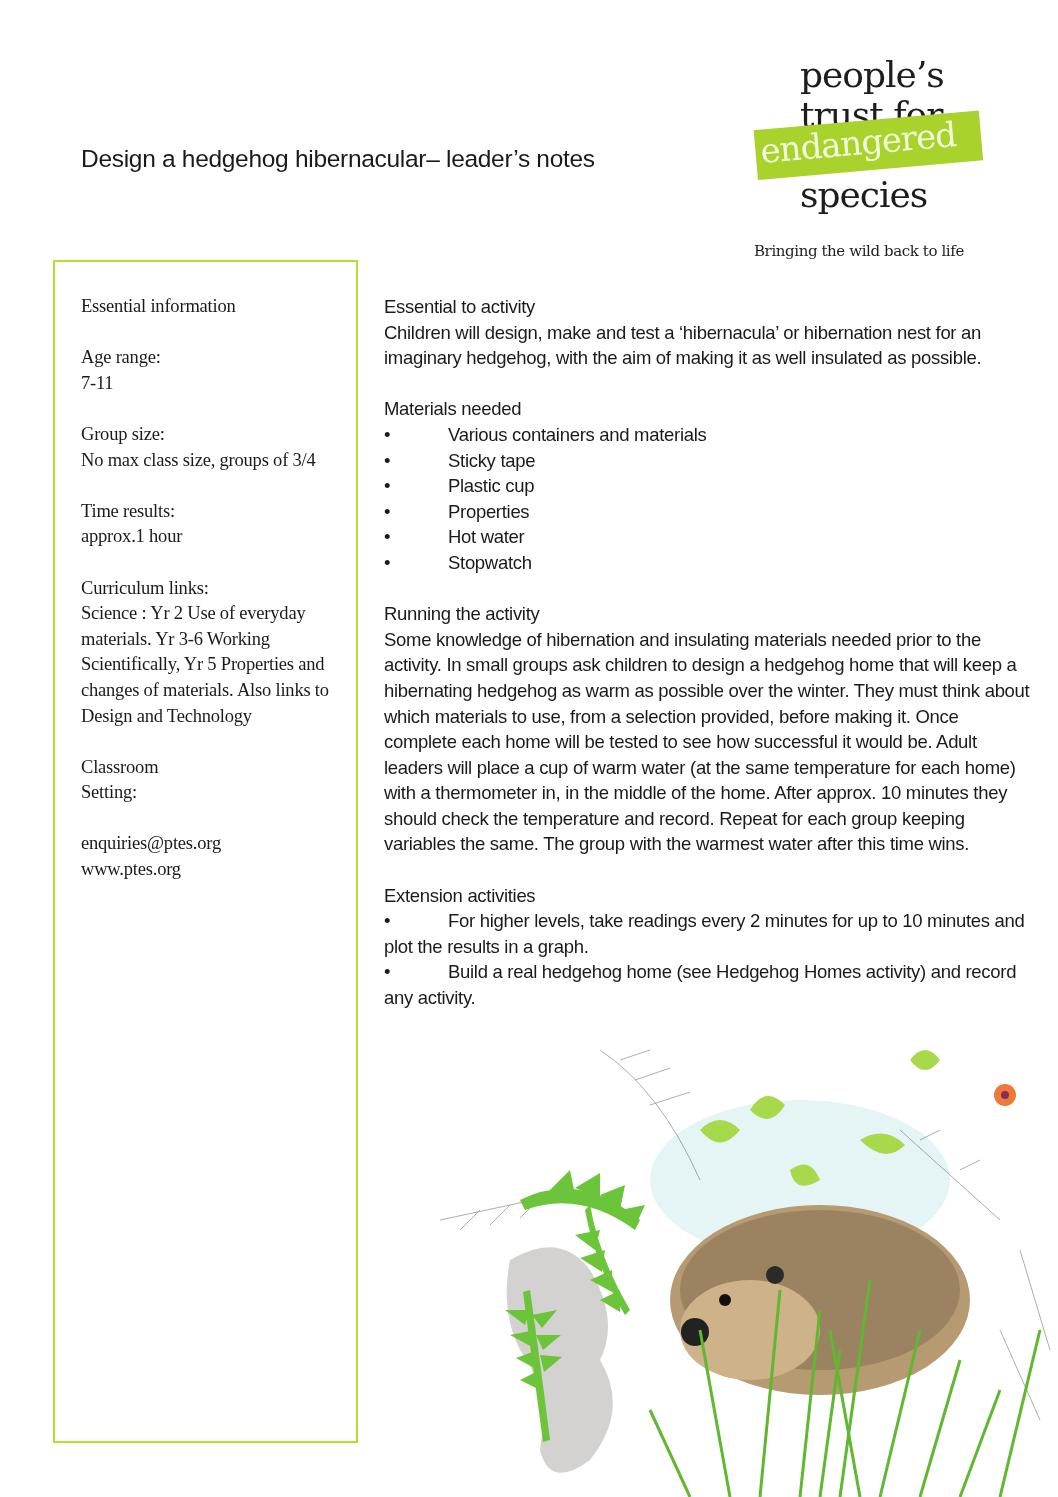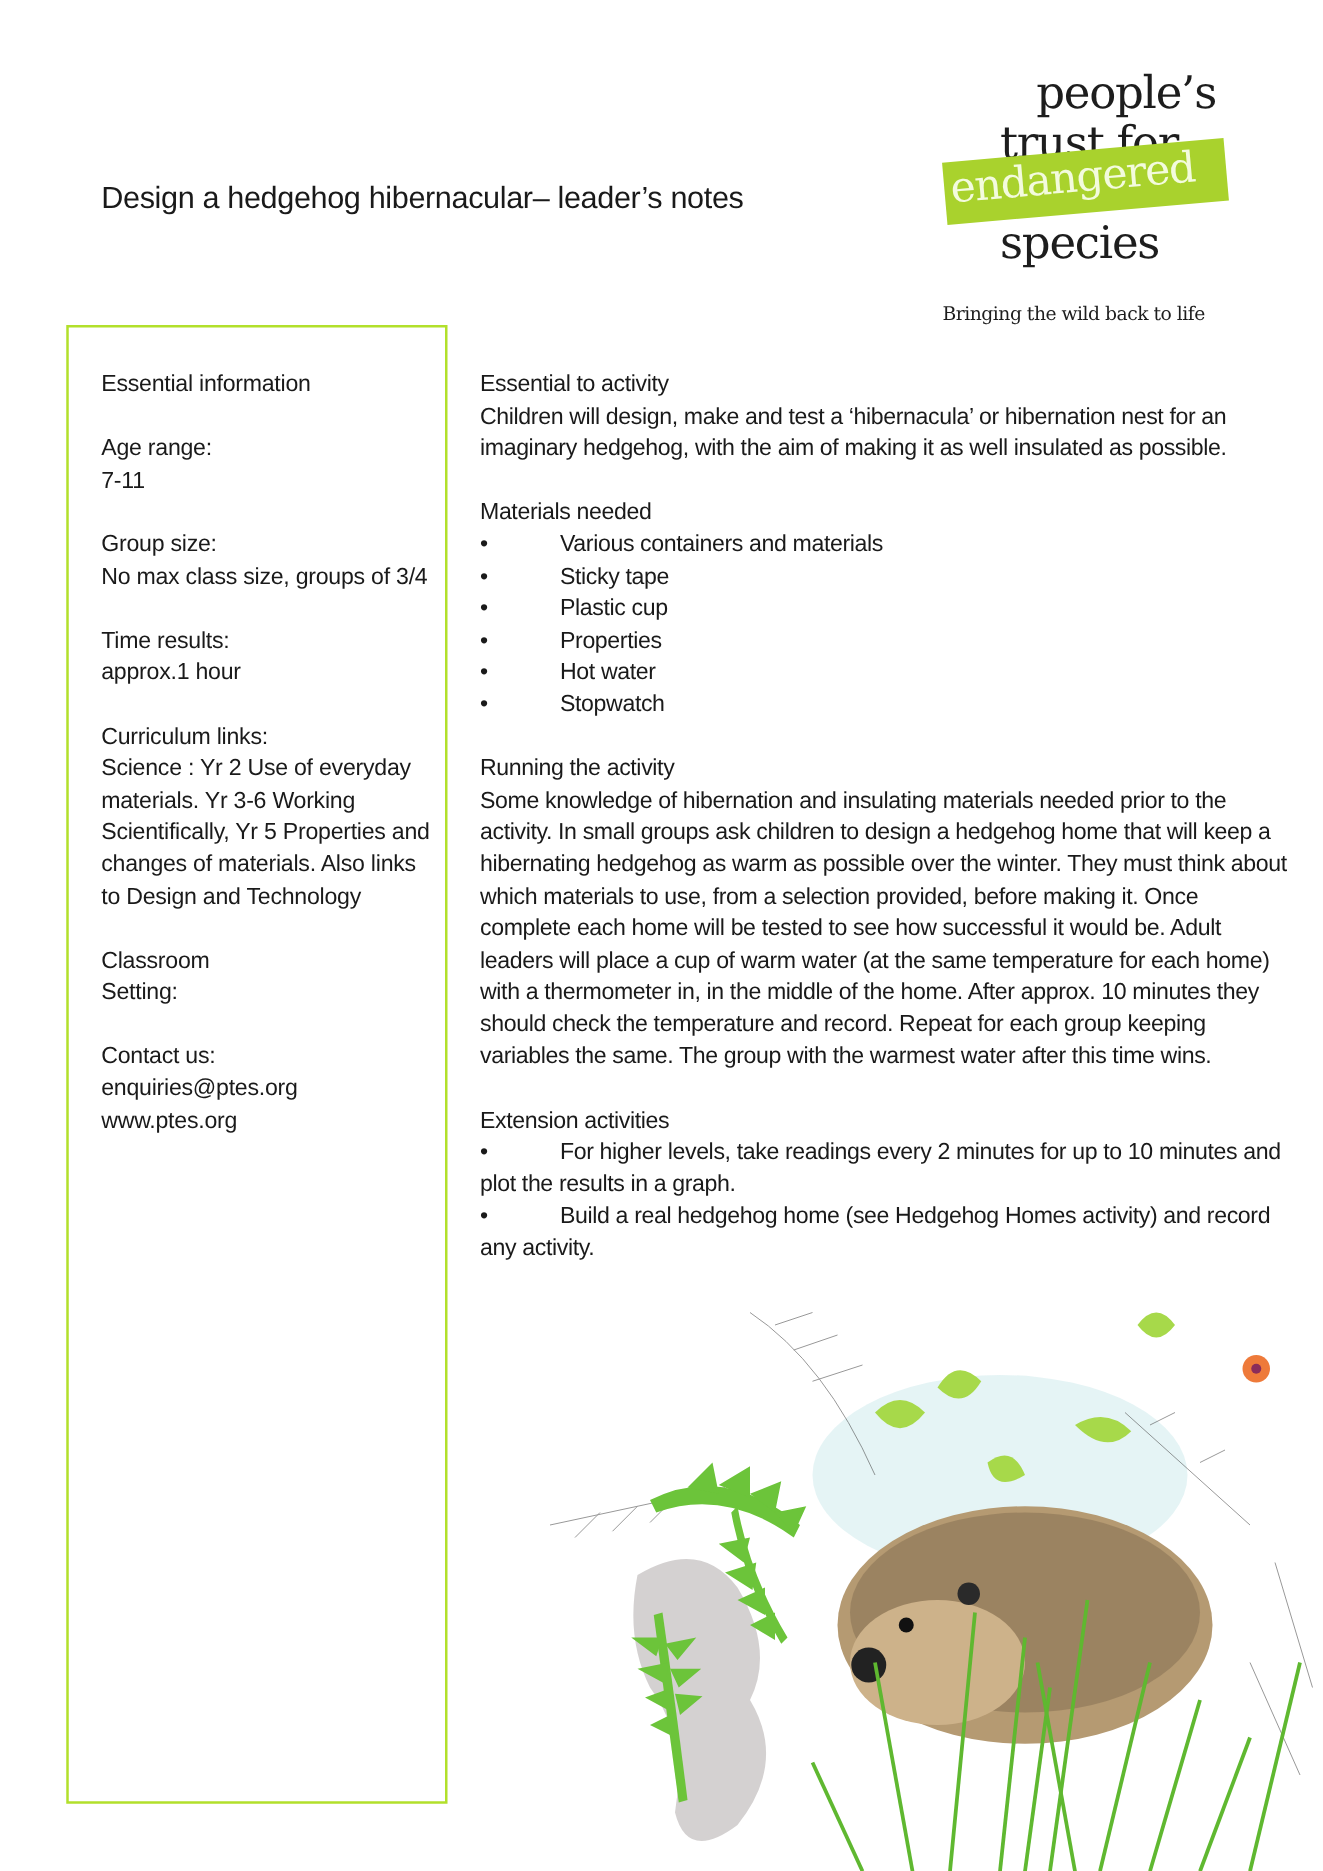--- a/index.html
+++ b/index.html
@@ -11,21 +11,21 @@
     .page-title {
       position: absolute; left: 81px; top: 145px;
       font-size: 24.5px; letter-spacing: -0.3px; color: #1a1a1a;
     }
     
     .logo { position: absolute; left: 752px; top: 52px; width: 250px; height: 215px; }
     .logo .line {
       position: absolute; font-family: "DejaVu Serif", serif; font-weight: 300;
       font-size: 36px; color: #1d1d1d; letter-spacing: -1px; line-height: 1;
     }
-    .logo .l1 { left: 48px; top: 5px; margin-left: 29px; }
+    .logo .l1 { left: 48px; top: 5px; }
     .logo .l2 { left: 48px; top: 45px; }
     .logo .band {
       position: absolute; left: 6px; top: 78px; width: 226px; height: 50px;
       background: #a9d22d; transform: rotate(-5deg); transform-origin: left bottom;
     }
     .logo .l3 { left: 10px; top: 82px; color: #f3fbdd; transform: rotate(-5deg); transform-origin: left bottom; font-size: 34px; }
     .logo .l4 { left: 48px; top: 125px; }
     .logo .tagline {
       position: absolute; left: 2px; top: 190px; font-family: "DejaVu Serif", serif;
       font-size: 15px; color: #1d1d1d; letter-spacing: -0.4px; white-space: nowrap;
@@ -33,21 +33,21 @@
     
     .info-box {
       position: absolute; left: 53px; top: 260px; width: 301px; height: 1179px;
       border: 2.5px solid #b2e02b;
     }
     .info-content {
       position: absolute; left: 81px; top: 294px; width: 270px;
       font-size: 18.5px; line-height: 25.6px; letter-spacing: -0.2px;
     }
     .info-content .block { margin-bottom: 25.6px; }
-    .info-content p { margin: 0; }
+    .info-content p { margin: 0; font-family: Liberation Serif, serif; }
     
     .main {
       position: absolute; left: 384px; top: 294px; width: 648px;
       font-size: 18.5px; line-height: 25.6px; letter-spacing: -0.3px;
     }
     .main .section { margin-bottom: 25.6px; }
     .main p { margin: 0; }
     .bullets { list-style: none; margin: 0; padding: 0; }
     .bullets li { position: relative; padding-left: 64px; }
     .bullets li .dot { position: absolute; left: 0; top: 0; }
@@ -90,21 +90,20 @@
   </div>
   <div class="block">
     <p>Curriculum links:</p>
     <p>Science : Yr 2 Use of everyday materials. Yr 3-6 Working Scientifically, Yr 5 Properties and changes of materials. Also links to Design and Technology</p>
   </div>
   <div class="block">
     <p>Classroom</p>
     <p>Setting:</p>
   </div>
   <div class="block">
-    <p>Contact us:</p>
     <p>enquiries@ptes.org</p>
     <p>www.ptes.org</p>
   </div>
 </div>
 
 <div class="main">
   <div class="section">
     <p>Essential to activity</p>
     <p>Children will design, make and test a ‘hibernacula’ or hibernation nest for an imaginary hedgehog, with the aim of making it as well insulated as possible.</p>
   </div>

